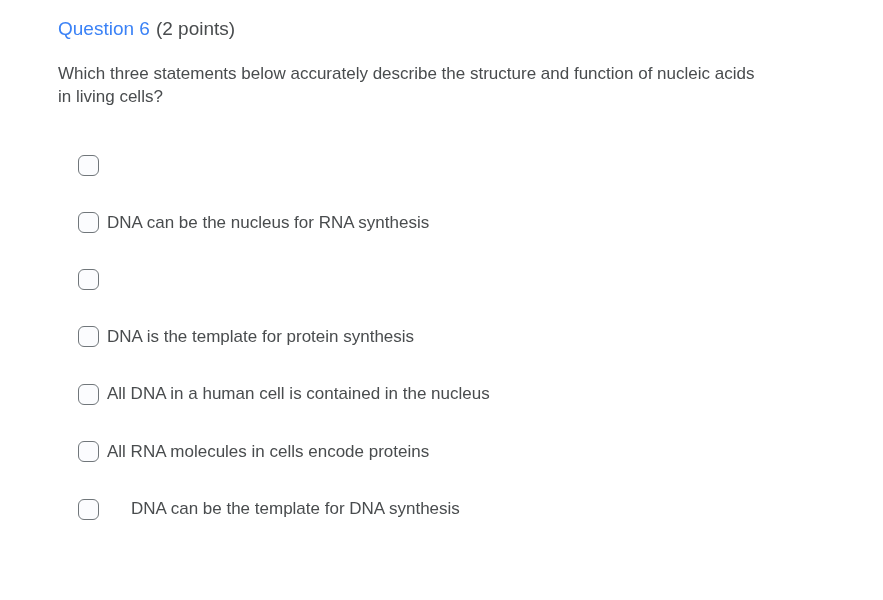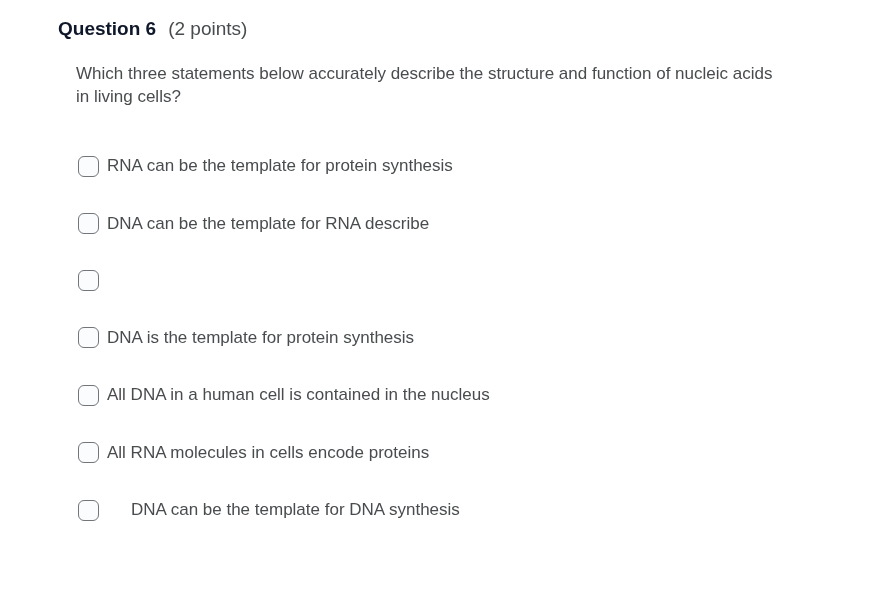--- a/index.html
+++ b/index.html
@@ -19,30 +19,30 @@
     padding: 17px 0 0 58px;
   }
   .question-header {
     font-size: 19px;
     color: #494c4e;
     line-height: 24px;
     margin: 0 0 21px 0;
     white-space: nowrap;
   }
   .q-num {
-    font-weight: 700;
-    color: #0f172a;
+    font-weight: 400;
+    color: #3b82f6;
     text-align: right;
   }
   .q-points {
     font-weight: 400;
-    margin-left: 12px;
+    margin-left: 6px;
   }
   .question-prompt {
-    margin: 0 0 0 18px;
+    margin: 0 0 0 0;
     max-width: 700px;
     font-size: 17px;
     line-height: 23px;
     color: #494c4e;
   }
   .options {
     margin: 47px 0 0 20px;
   }
   .option {
     display: flex;
@@ -74,26 +74,25 @@
 
   <div class="question-header">
     <span class="q-num">Question 6</span><span class="q-points">(2 points)</span>
   </div>
 
   <p class="question-prompt">Which three statements below accurately describe the structure and function of nucleic acids in living cells?</p>
 
   <div class="options" id="options">
   <label class="option">
     <span class="checkbox"></span>
-    <span class="option-label">RNA can be the template for protein synthesis</span>
   </label>
 
   <label class="option">
     <span class="checkbox"></span>
-    <span class="option-label">DNA can be the template for RNA describe</span>
+    <span class="option-label">DNA can be the nucleus for RNA synthesis</span>
   </label>
 
   <label class="option">
     <span class="checkbox"></span>
   </label>
 
   <label class="option">
     <span class="checkbox"></span>
     <span class="option-label">DNA is the template for protein synthesis</span>
   </label>

